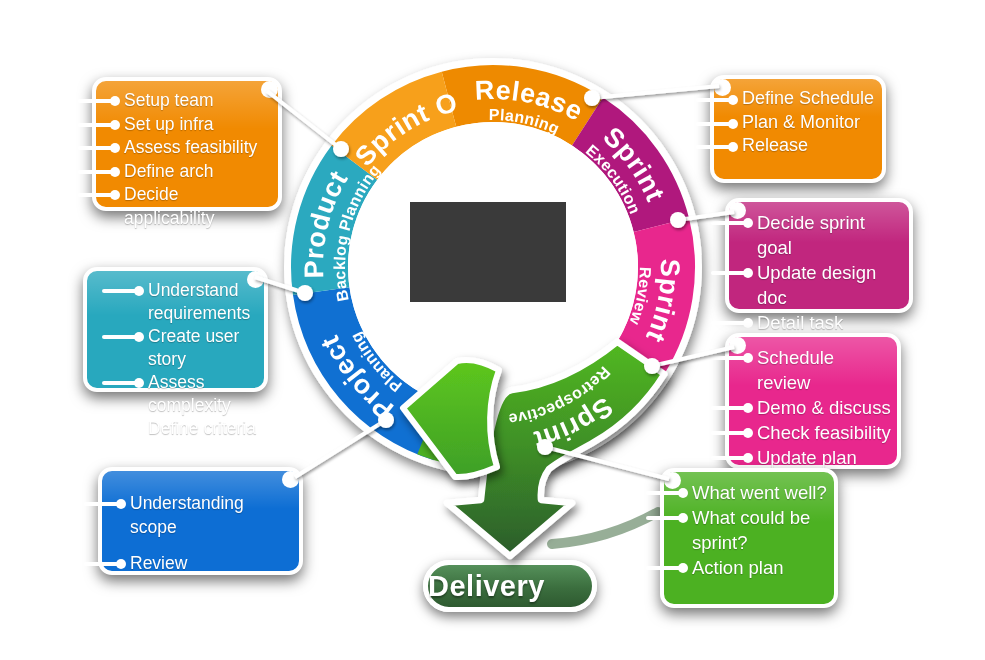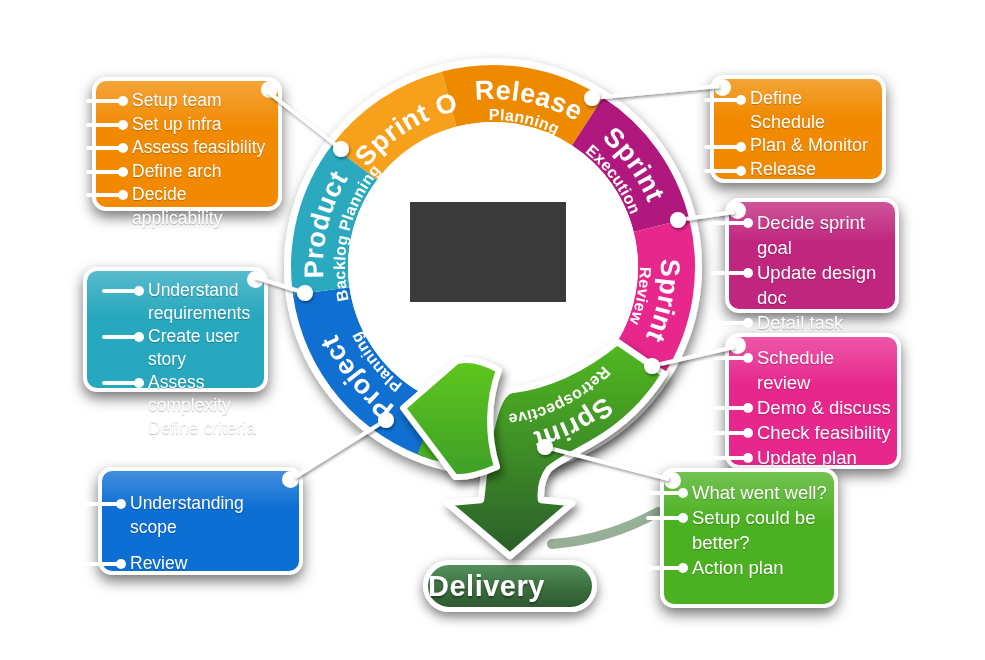--- a/index.html
+++ b/index.html
@@ -8,21 +8,21 @@
           font-family:"Liberation Sans",sans-serif;}
   #ring-svg{position:absolute;left:0;top:0;z-index:2;}
   #connector-svg{position:absolute;left:0;top:0;z-index:4;pointer-events:none;}
 
   .seg-title{fill:#fff;font-family:"Liberation Sans",sans-serif;font-size:27px;font-weight:700;letter-spacing:.5px;}
   .seg-sub{fill:#fff;font-family:"Liberation Sans",sans-serif;font-size:16px;font-weight:700;letter-spacing:.3px;}
 
   .callout{position:absolute;z-index:3;border:4px solid #fff;border-radius:14px;color:#fff;
            box-shadow:0 6px 14px rgba(0,0,0,.55);
            background-image:linear-gradient(180deg,rgba(255,255,255,.22),rgba(255,255,255,0) 38%);}
-  .c-orange{background-color:#F18A01;padding-left:8px;}
+  .c-orange{background-color:#F18A01;}
   .c-magenta{background-color:#C1267E;}
   .c-pink{background-color:#E8278D;}
   .c-green{background-color:#4CB122;}
   .c-blue{background-color:#0D6ED4;}
   .c-teal{background-color:#28A8BE;padding-left:33px;}
 
   .callout ul{list-style:none;margin:0;padding:8px 6px 6px 28px;}
   .callout li{position:relative;font-size:18px;line-height:25px;font-weight:500;
               text-shadow:0 1px 1px rgba(0,0,0,.25);}
   .callout li::before{content:"";position:absolute;left:-14px;top:8px;width:10px;height:10px;
@@ -33,21 +33,21 @@
   .cdot.tr{top:0;right:0;}
   .cdot.tl{top:0;left:0;}
 
   #box-sprint0{left:92px;top:77px;width:190px;height:134px;}
   #box-sprint0 li{font-size:17.5px;line-height:23.6px;}
   #box-sprint0 li::before{top:7px;} #box-sprint0 li::after{top:10px;}
 
   #box-release{left:710px;top:75px;width:176px;height:108px;}
   #box-release li{font-size:18px;line-height:23.5px;}
 
-  #box-execution{left:725px;top:198px;width:174px;height:115px;}
+  #box-execution{left:725px;top:198px;width:188px;height:115px;}
   #box-execution li{font-size:18.5px;line-height:25px;}
 
   #box-review{left:725px;top:333px;width:176px;height:136px;}
   #box-review li{font-size:18.5px;line-height:25px;}
 
   #box-retro{left:660px;top:468px;width:178px;height:140px;}
   #box-retro li{font-size:18.5px;line-height:25px;}
 
   #box-project{left:98px;top:467px;width:205px;height:108px;}
   #box-project li{font-size:17.5px;line-height:24px;margin-top:12px;}
@@ -206,21 +206,21 @@
       <li><span>Demo &amp; discuss</span></li>
       <li><span>Check feasibility</span></li>
       <li><span>Update plan</span></li>
     </ul>
   </div>
 
   <div class="callout c-green" id="box-retro">
     <span class="cdot tl"></span>
     <ul>
       <li><span>What went well?</span></li>
-      <li><span>Setup could be better?</span></li>
+      <li><span>What could be sprint?</span></li>
       <li><span>Action plan</span></li>
     </ul>
   </div>
 
   <div class="callout c-blue" id="box-project">
     <span class="cdot tr"></span>
     <ul>
       <li><span>Understanding scope</span></li>
       <li><span>Review</span></li>
     </ul>

